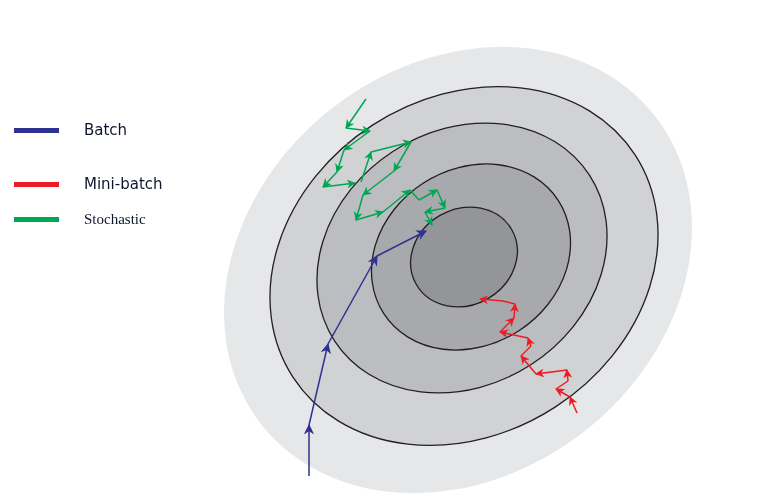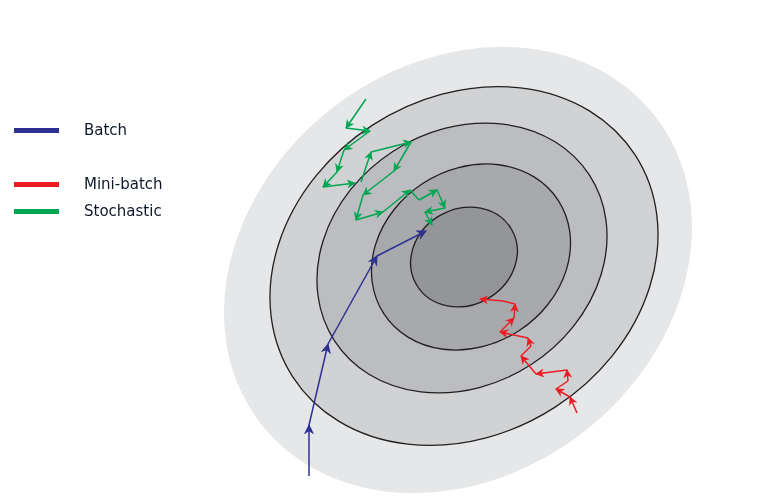--- a/index.html
+++ b/index.html
@@ -16,21 +16,21 @@
 
 <div class="legend">
   <div class="legend-item" style="top:0px;">
     <div class="swatch" style="background:#2e3192;"></div>
     <span class="legend-label">Batch</span>
   </div>
   <div class="legend-item" style="top:44px;margin-top:10px;">
     <div class="swatch" style="background:#ed1c24;"></div>
     <span class="legend-label">Mini-batch</span>
   </div>
-  <div class="legend-item" style="top:81px;">
+  <div class="legend-item" style="top:89px;font-family:Liberation Serif, serif;">
     <div class="swatch" style="background:#00a651;"></div>
     <span class="legend-label">Stochastic</span>
   </div>
 </div>
 
 <svg class="diagram" width="768" height="502" viewBox="0 0 768 502">
   <defs>
     <marker id="arrow-blue" viewBox="0 0 10 10" refX="9" refY="5" markerWidth="7" markerHeight="7" orient="auto">
       <path d="M0,0 L10,5 L0,10 L3,5 z" fill="#2e3192"></path>
     </marker>

